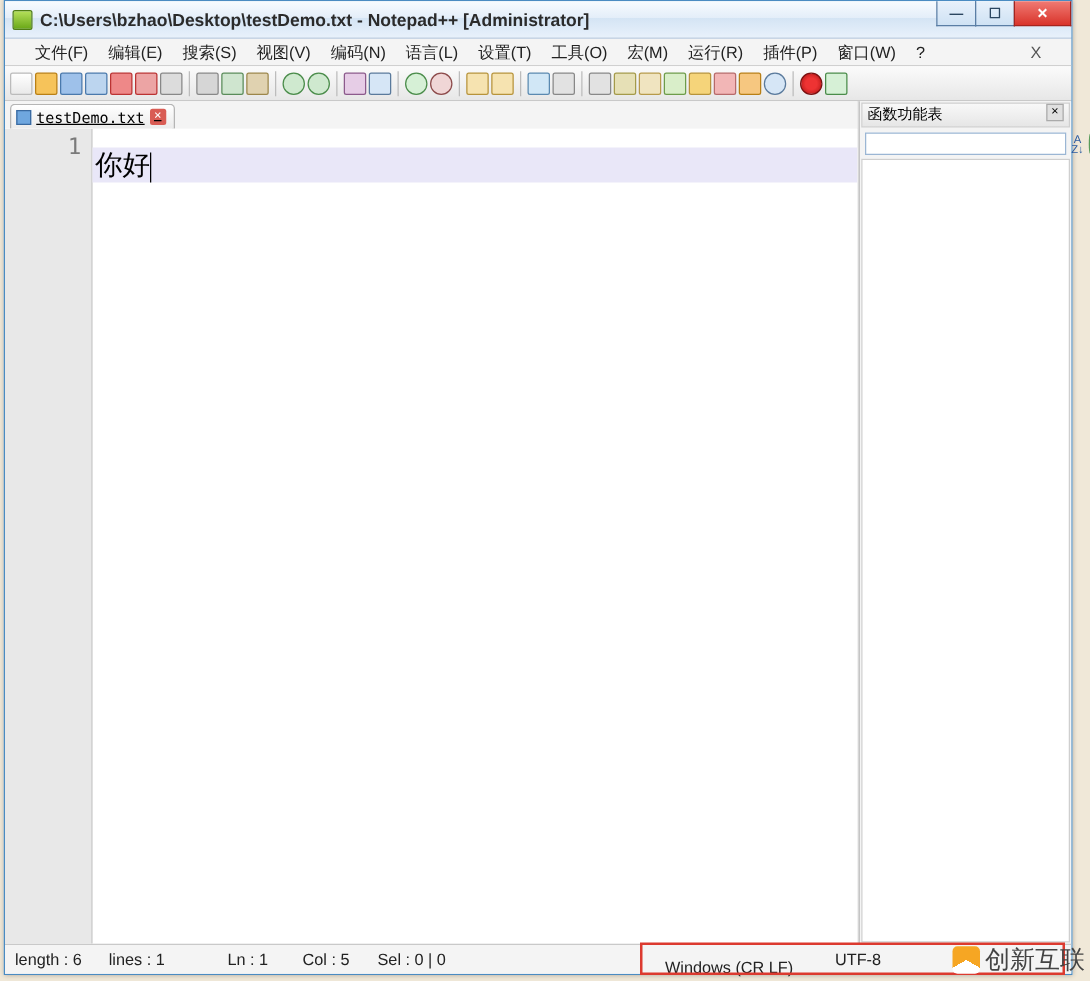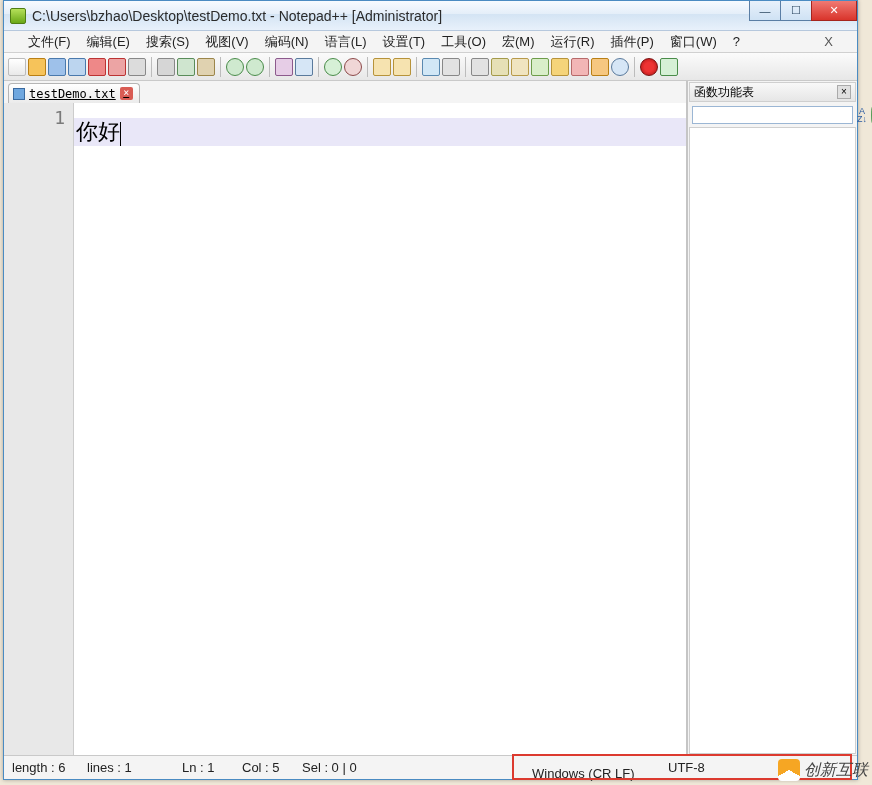--- a/index.html
+++ b/index.html
@@ -23,20 +23,21 @@
   flex-direction: column;
 }
 .titlebar {
   height: 30px;
   background: linear-gradient(#f7fbff,#e4eef9 45%,#d4e4f4 46%,#e8f1fb);
   border-bottom: 1px solid #b6c8dd;
   display: flex;
   align-items: center;
   padding: 0 16px 0 6px;
   position: relative;
+  font-weight: bold;
 }
 .titlebar .app-icon { width: 16px; height: 16px; margin-right: 6px;
   background: linear-gradient(#b5e05a,#6aa817); border:1px solid #4f7d14; border-radius:2px; }
 .titlebar .title { color:#2b2b2b; font-size:14px; }
 .win-btns { position:absolute; right:0; top:0; display:flex; }
 .win-btn { width:32px; height:20px; border:1px solid #5a7ea5; border-top:none;
   background:linear-gradient(#e8f1fb,#cfe2f4); display:flex; align-items:center; justify-content:center;
   font-family:Arial; font-size:11px; color:#2b4660; margin-left:-1px;}
 .win-btn.close { background:linear-gradient(#f07a73,#d9342b); color:#fff; width:46px; border-color:#a5241e;}
 .menubar { height:22px; background:#f4f4f4; border-bottom:1px solid #d0d0d0;
@@ -86,41 +87,41 @@
 .file-tab .disk-icon{width:12px;height:12px;background:#6fa7df;border:1px solid #3a6aa0;margin-right:4px;}
 .file-tab .close-x{ width:13px; height:13px; margin-left:4px; background:#d95c54; color:#fff; font-size:10px; line-height:12px; text-align:center; border-radius:2px;}
 .editor { flex:1; display:flex; background:#fff; overflow:hidden;}
 .gutter { width:70px; background:#e8e8e8; border-right:1px solid #ccc; text-align:right; padding:4px 8px 0 0; color:#7a7a7a; font-family:"Consolas",monospace; font-size:18px;}
 .text-area{ flex:1; position:relative; font-size:22px; font-family:"SimSun",serif;margin-top:13px; }
 .current-line{ position:absolute; left:0; right:0; top:2px; height:28px; background:#e9e7f8;}
 .text-content{ position:absolute; left:2px; top:2px; line-height:28px;}
 .caret{ display:inline-block; width:1px; height:24px; background:#000; vertical-align:middle;}
 .side-panel { width:170px; background:#f4f4f4; border-left:1px solid #c5c5c5; display:flex; flex-direction:column;}
 .side-header{ height:20px; background:linear-gradient(#f8f8f8,#e6e6e6); border:1px solid #cfcfcf; margin:1px;
- display:flex; align-items:center; padding:0 4px; font-size:12px;}
+ display:flex; align-items:flex-start; padding:0 4px; font-size:12px;}
 .side-header .x{ margin-left:auto; width:14px; height:14px; background:#e0e0e0; border:1px solid #aaa;
  font-size:10px; line-height:12px; text-align:center;}
 .side-search{ height:24px; display:flex; align-items:center; padding:2px 4px; gap:4px;}
 .side-search input{ flex:1; height:18px; border:1px solid #9bb6d4; font-size:12px; padding:0 2px;}
 .side-search .az{ width:16px; height:16px; font-size:9px; text-align:center; line-height:8px; color:#2a5aa0; }
 .side-search .reload{ width:16px; height:16px; border:1px solid #5a9c5a; border-radius:50%; background:#cfe9cf;}
 .side-body { flex:1; background:#fff; border:1px solid #cfcfcf; margin:0 1px 1px 1px;}
 .statusbar { height:24px; background:#f4f4f4; border-top:1px solid #c9c9c9;
  display:flex; align-items:center; font-size:13px; color:#222; position:relative;}
 .statusbar .seg { padding:0 8px; }
 .statusbar .seg.len{ width:75px;}
 .statusbar .seg.lines{ width:95px;}
 .statusbar .seg.ln{ width:60px;}
 .statusbar .seg.col{ width:60px;}
 .statusbar .seg.sel{ width:110px;}
 .statusbar .red-box{ position:absolute; left:508px; top:-2px; width:340px; height:26px; border:2px solid #dc3a2f; pointer-events:none;}
 .statusbar .eol{ position:absolute; left:520px;margin-top:12px; }
 .statusbar .enc{ position:absolute; left:656px; }
 .watermark{ position:absolute; right:4px; bottom:4px; display:flex; align-items:center; gap:4px;
- font-size:16px; color:#444; font-style:italic; pointer-events:none;}
+ font-size:20px; color:#444; pointer-events:none;}
 .watermark .logo{ width:22px; height:22px; background:conic-gradient(#f6a623 0 120deg,#fff 120deg 240deg,#f6a623 240deg 360deg); border-radius:4px;}
 </style>
 </head>
 <body>
 
 <div class="window">
 
   <div class="titlebar">
     <span class="app-icon"></span>
     <span class="title">C:\Users\bzhao\Desktop\testDemo.txt - Notepad++ [Administrator]</span>

